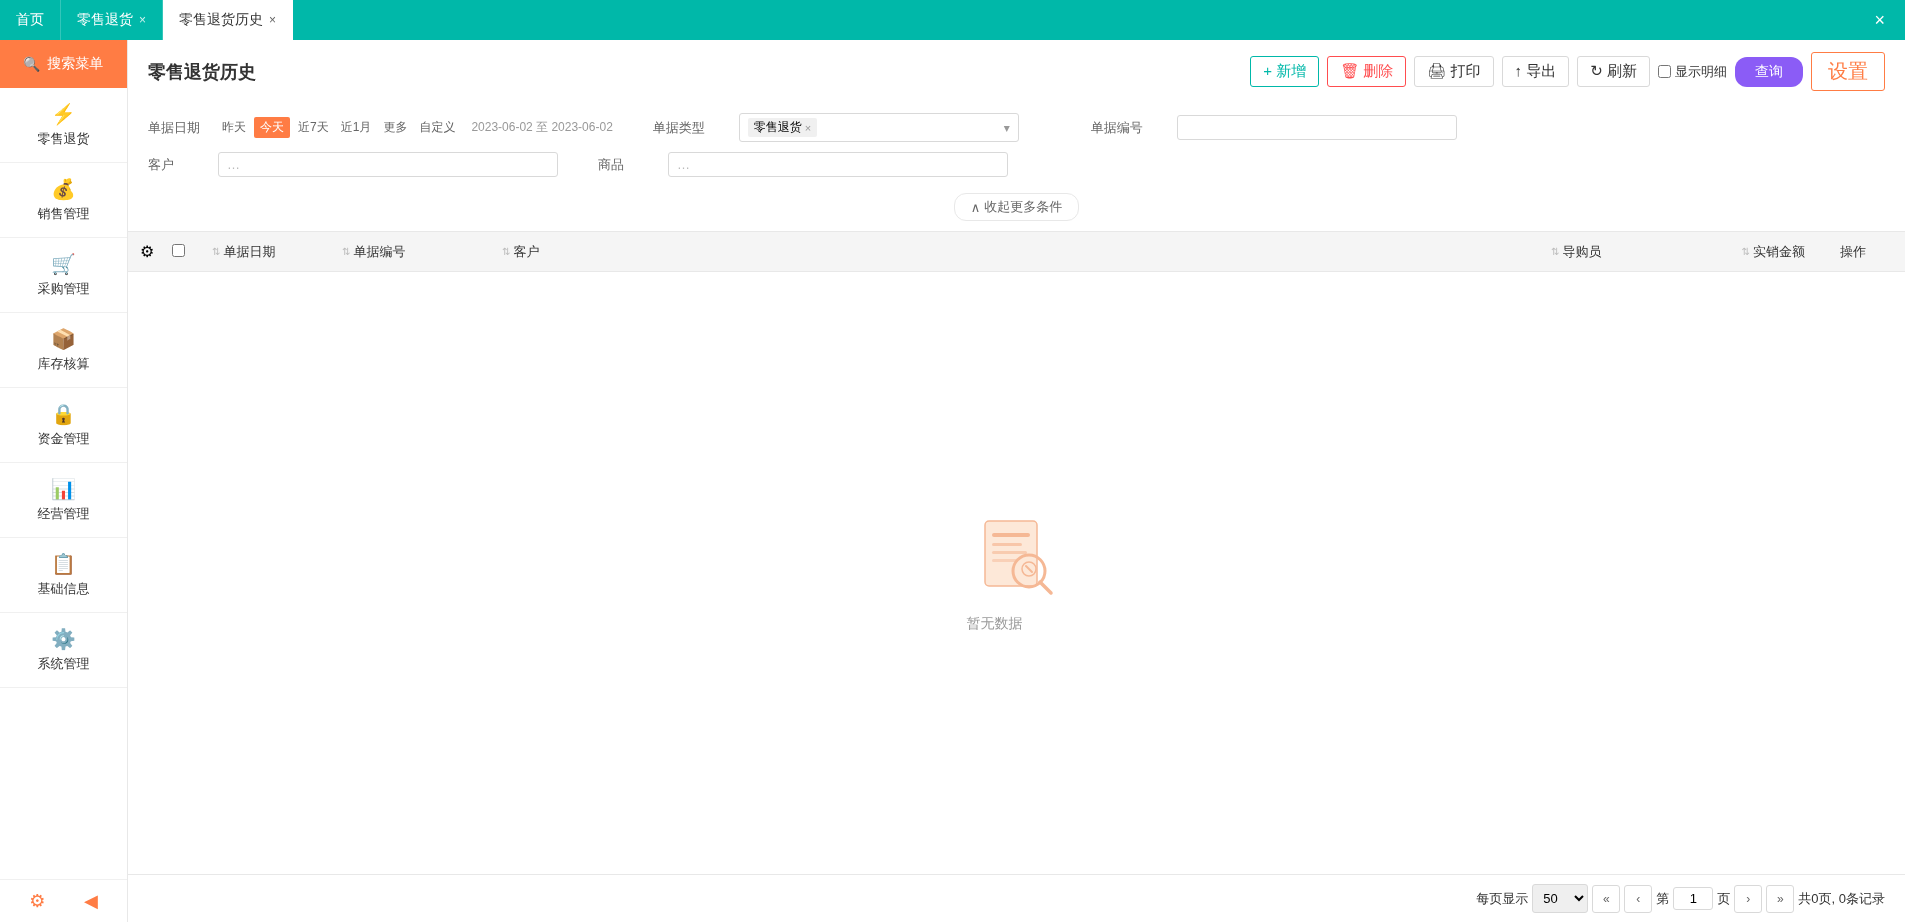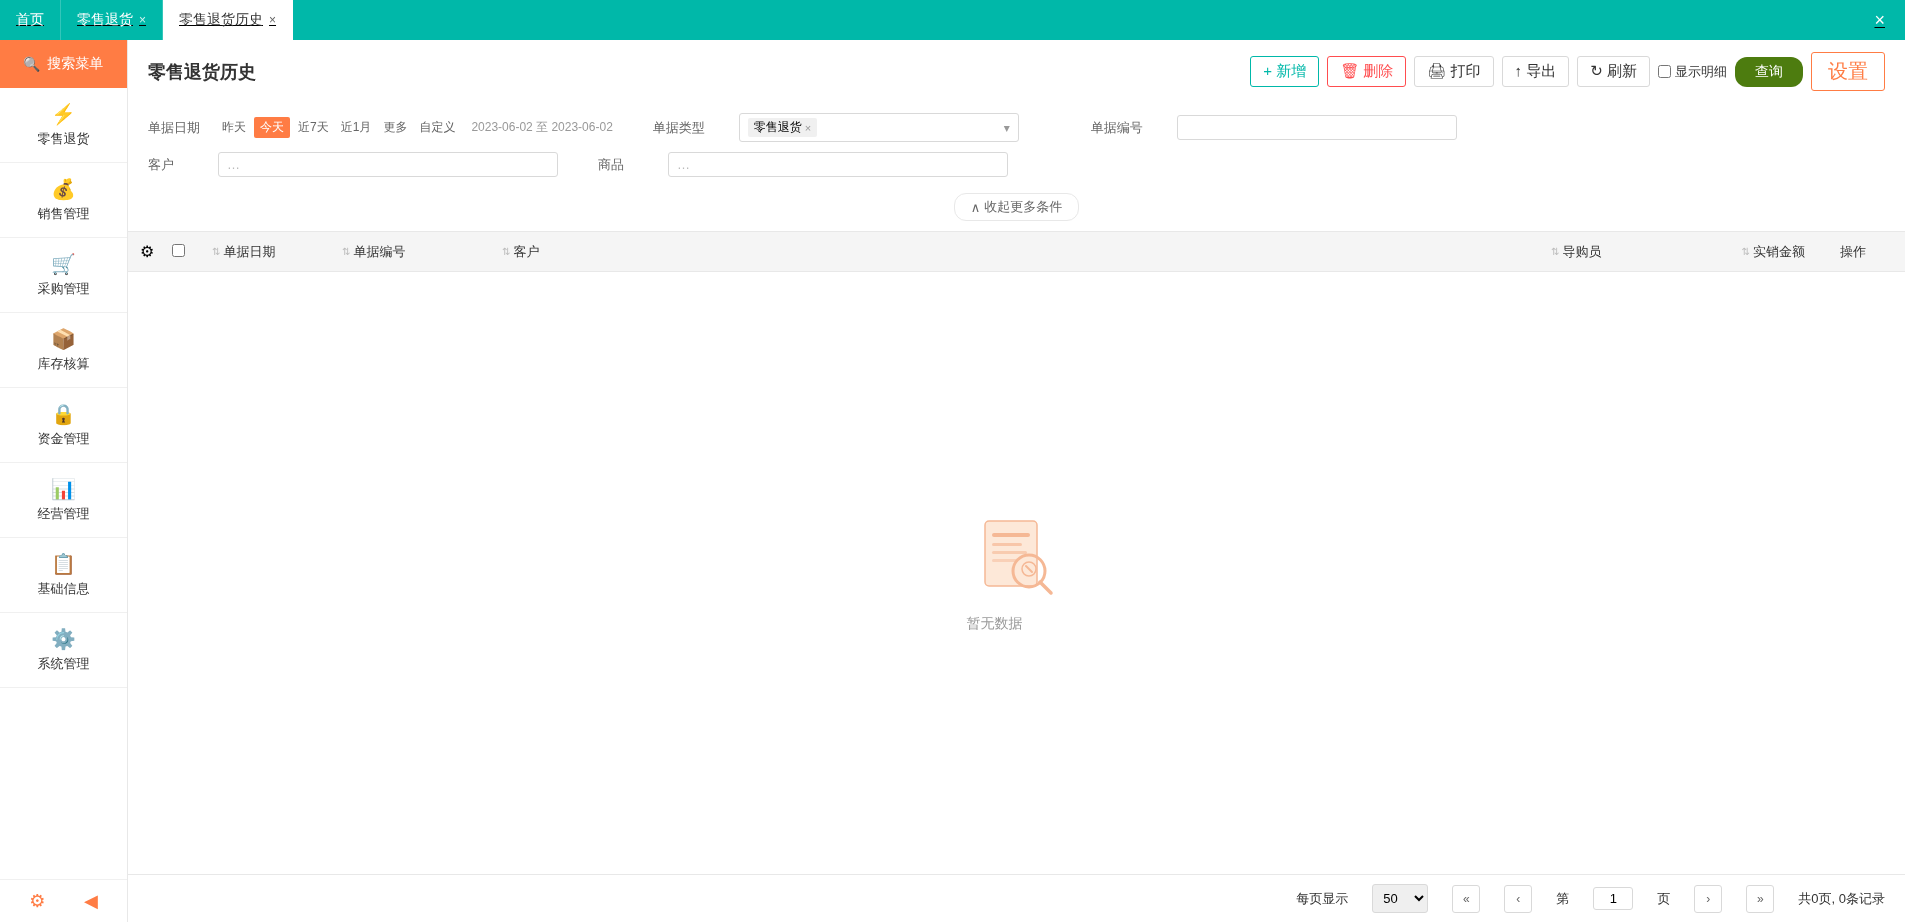--- a/index.html
+++ b/index.html
@@ -5,21 +5,20 @@
     * { box-sizing: border-box; margin: 0; padding: 0; font-family: 'Microsoft YaHei', Arial, sans-serif; }
     body { width: 1905px; height: 922px; overflow: hidden; display: flex; flex-direction: column; background: #f5f5f5; }
 
     
     .top-bar {
       height: 40px;
       background: #00b8a9;
       display: flex;
       align-items: stretch;
       flex-shrink: 0;
-      text-decoration: underline;
     }
     .top-tab {
       display: flex;
       align-items: center;
       padding: 0 16px;
       font-size: 14px;
       color: #fff;
       cursor: pointer;
       border-right: 1px solid rgba(255,255,255,0.2);
       white-space: nowrap;
@@ -145,21 +144,21 @@
       font-size: 15px;
       border: 1px solid #d9d9d9;
       background: #fff;
       border-radius: 3px;
       cursor: pointer;
       color: #333;
     }
     .toolbar-btn.new { color: #00b8a9; border-color: #00b8a9; }
     .toolbar-btn.delete { color: #ff4d4f; border-color: #ff4d4f; }
     .btn-query {
-      background: #4d7c0f;
+      background: #8b5cf6;
       color: #fff;
       border: none;
       padding: 6px 20px;
       border-radius: 12px;
       cursor: pointer;
       font-size: 14px;
     }
     .btn-setting {
       background: #fff;
       color: #ff7c44;
@@ -339,21 +338,21 @@
 
     
     .pagination-bar {
       height: 48px;
       background: #fff;
       border-top: 1px solid #e8e8e8;
       display: flex;
       align-items: center;
       justify-content: flex-end;
       padding: 0 20px;
-      gap: 24px;
+      gap: 4px;
       flex-shrink: 0;
       font-size: 13px;
       color: #333;
     }
     .page-size-select {
       border: 1px solid #d9d9d9;
       border-radius: 3px;
       padding: 5px 6px;
       font-size: 13px;
       outline: none;

